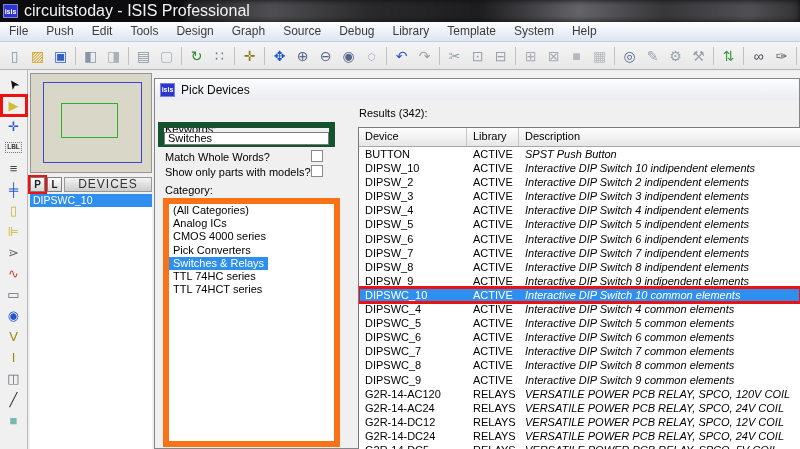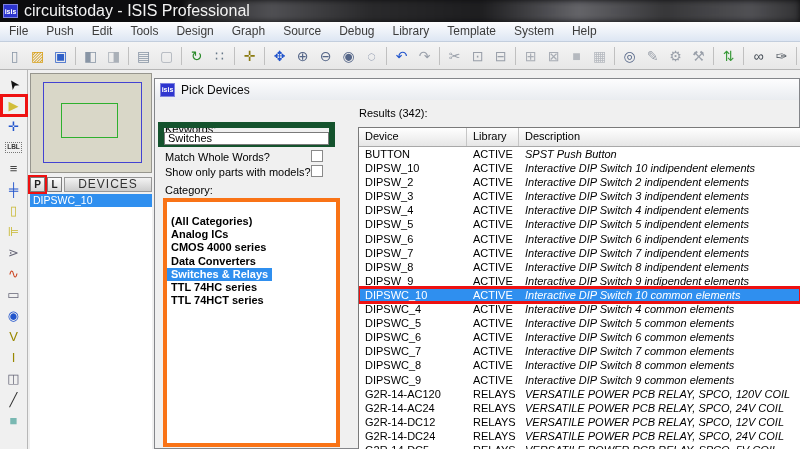--- a/index.html
+++ b/index.html
@@ -76,21 +76,21 @@
   .dlg-title-text { font-size:12px; color:#0a0a0a; margin-left:6px; }
   .dlg-label { position:absolute; font-size:11px; color:#000; white-space:nowrap; }
 
   .kw-redbox { position:absolute; left:3px; top:43px; width:177px; height:25px; border:6px solid #14532d; z-index:3; }
   .kw-input { width:100%; height:100%; border:1px solid #7a7a7a; font-family:"Liberation Sans",sans-serif;
     font-size:11px; padding:0 3px; outline:none; background:#fff; color:#000; }
 
   .chk { position:absolute; width:12px; height:12px; background:#fff; border:1px solid #898989; }
 
   .catlist { position:absolute; left:8px; top:119px; width:177px; height:249px;
-    background:#fff; border:4px solid #f97316; padding-top:13px; overflow:hidden;font-weight:bold; }
+    background:#fff; border:6px solid #f97316; padding-top:0; overflow:hidden; }
   .cat-item { height:13.2px; line-height:13px; font-size:11px; padding:0 4px; white-space:nowrap; }
   .cat-item.selected { background:#2f8fef; color:#fff; width:max-content; }
 
   .results { position:absolute; left:203px; top:48px; width:443px; height:323px;
     background:#fff; border:1px solid #7a7a7a; overflow:hidden; }
   .res-header { display:flex; height:19px; border-bottom:1px solid #a8a8a8;
     background:linear-gradient(#ffffff,#e6e6e6); }
   .res-header .hcell { font-size:11px; color:#000; padding:2px 0 0 6px; border-right:1px solid #c6c6c6;
     white-space:nowrap; overflow:hidden; }
   .res-header .idx-0 { width:108px; }
@@ -427,21 +427,21 @@
     <span class="dlg-label" style="left:10px; top:105px;">Category:</span>
 
     <div class="catlist">
 
         <div class="cat-item idx-0">(All Categories)</div>
 
         <div class="cat-item idx-1">Analog ICs</div>
 
         <div class="cat-item idx-2">CMOS 4000 series</div>
 
-        <div class="cat-item idx-3">Data Converters</div>
+        <div class="cat-item idx-3">Pick Converters</div>
 
         <div class="cat-item selected idx-4">Switches &amp; Relays</div>
 
         <div class="cat-item idx-5">TTL 74HC series</div>
 
         <div class="cat-item idx-6">TTL 74HCT series</div>
       </div>
 
     <span class="dlg-label" style="left:204px; top:28px;">Results (342):</span>
 

